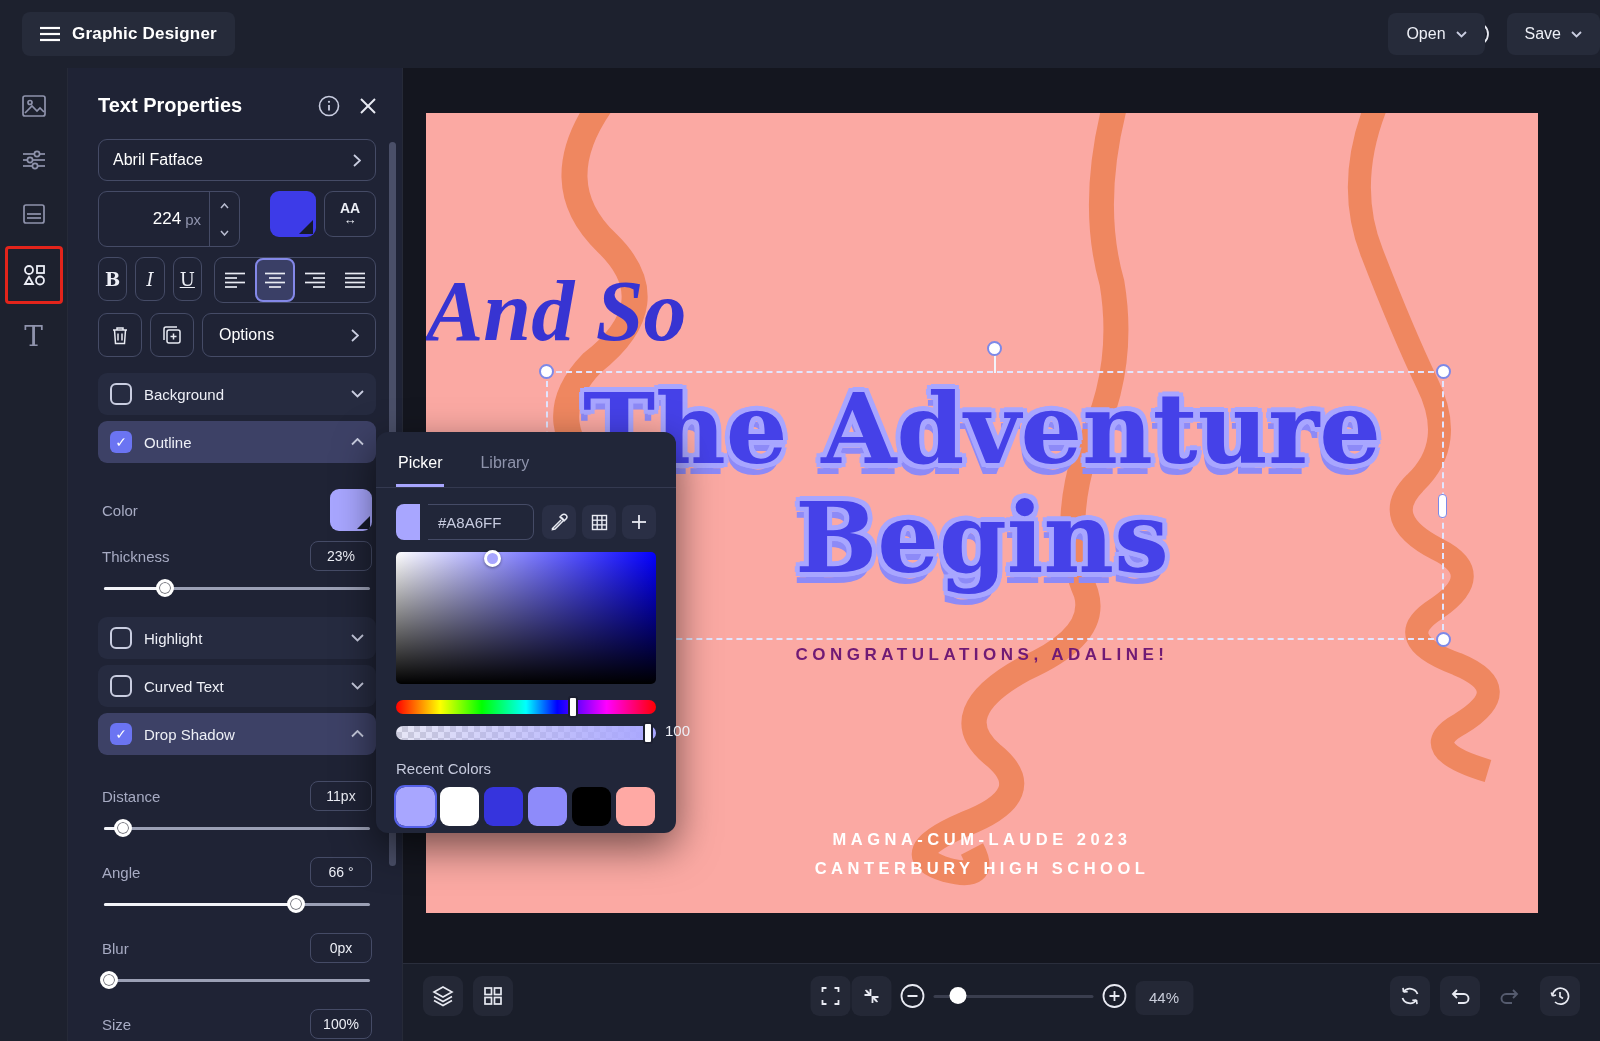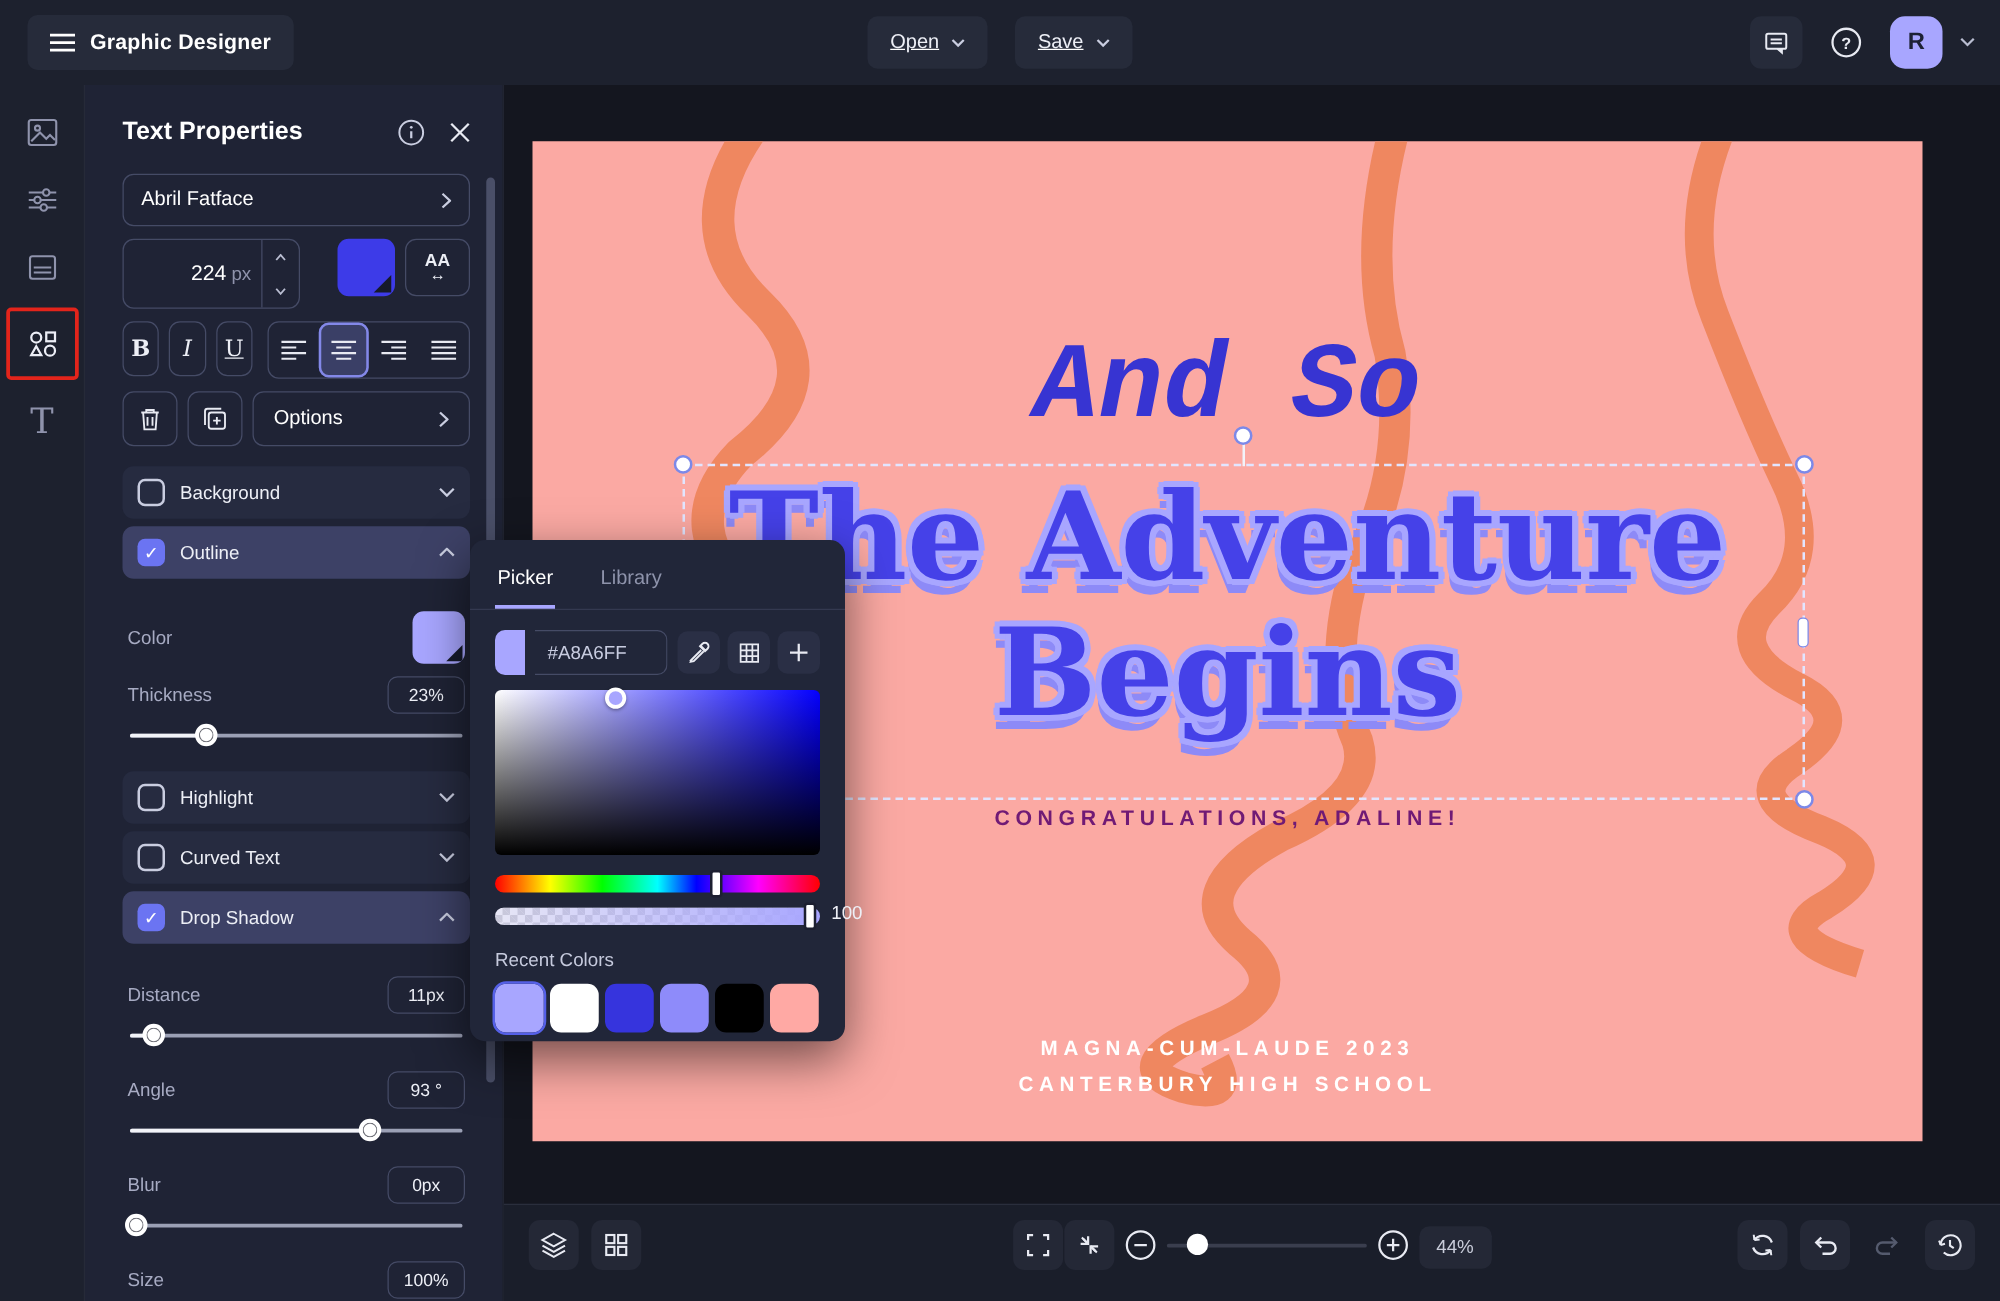--- a/index.html
+++ b/index.html
@@ -4,21 +4,21 @@
 <style>
   * { margin:0; padding:0; box-sizing:border-box; }
   html,body { background:#0e1018; }
   body { font-family:"Liberation Sans", sans-serif; }
   .app { position:relative; width:1600px; height:1041px; overflow:hidden; background:#14161F; color:#fff; }
 
   
   .topbar { position:absolute; left:0; top:0; width:1600px; height:68px; background:#1D212E; display:flex; align-items:center; z-index:40; }
   .brand-btn { display:flex; align-items:center; gap:12px; background:#262B3A; border-radius:8px; height:44px; padding:0 18px; margin-left:22px; cursor:pointer; }
   .brand-title { font-size:17px; font-weight:bold; letter-spacing:.2px; }
-  .topbar-center { position:absolute; left:0; right:0; display:flex; justify-content:center; gap:22px; pointer-events:none;text-decoration:underline; }
+  .topbar-center { position:absolute; left:0; right:0; display:flex; justify-content:flex-end; gap:22px; pointer-events:none; }
   .topbar-center > * { pointer-events:auto; }
   .tb-btn { display:flex; align-items:center; gap:10px; background:#262B3A; border-radius:8px; height:42px; padding:0 18px; font-size:16px; color:#EDEFF6; cursor:pointer; }
   .topbar-right { margin-left:auto; display:flex; align-items:center; gap:14px; padding-right:20px; }
   .icon-sq { width:42px; height:42px; background:#262B3A; border-radius:9px; display:flex; align-items:center; justify-content:center; cursor:pointer; }
   .avatar { width:42px; height:42px; background:#A8A6FF; border-radius:12px; display:flex; align-items:center; justify-content:center; color:#1D2135; font-weight:bold; font-size:19px; cursor:pointer; }
   .chev { color:#B9BDD1; }
 
   
   .rail { position:absolute; left:0; top:68px; width:68px; bottom:0; background:#1D212E; border-right:1px solid #262A38; display:flex; flex-direction:column; align-items:center; padding-top:16px; gap:10px; z-index:30; }
   .rail-item { width:44px; height:44px; display:flex; align-items:center; justify-content:center; color:#8F93AC; cursor:pointer; }
@@ -68,21 +68,21 @@
   .slider { position:relative; height:18px; margin:8px 2px 4px 2px; cursor:pointer; }
   .slider .track { position:absolute; left:0; right:0; top:8px; height:3px; background:#9BA0B5; border-radius:2px; }
   .slider .fill { position:absolute; left:0; top:8px; height:3px; background:#F2F3F8; border-radius:2px; }
   .slider .thumb { position:absolute; top:0; width:18px; height:18px; background:#FDFDFF; border:3px solid #FFFFFF; box-shadow:0 0 0 1px rgba(20,22,35,.6) inset; border-radius:50%; transform:translateX(-9px); background:#fff; }
   .panel-scroll { position:absolute; right:6px; top:74px; width:7px; height:724px; background:#4A4F68; border-radius:4px; }
 
   
   .workspace { position:absolute; left:402px; top:68px; right:0; bottom:0; background:#14161F; border-left:1px solid #262A38; z-index:1; }
   .canvas { position:absolute; left:23px; top:45px; width:1112px; height:800px; background:#FBA9A3; overflow:hidden; }
   .canvas-texts { position:absolute; left:0; top:0; width:100%; height:100%; }
-  .script-line { position:absolute; top:148px; width:100%; text-align:center; font-family:Liberation Mono, monospace; font-style:italic; font-weight:bold; font-size:86px; }
+  .script-line { position:absolute; top:148px; width:100%; text-align:left; font-family:Liberation Serif, serif; font-style:italic; font-weight:bold; font-size:86px; }
   .heading { position:absolute; top:262px; width:100%; text-align:center; font-family:"DejaVu Serif", serif; font-weight:bold; font-size:97px; line-height:1.12; letter-spacing:0px;
      text-shadow:-4px -4px 0 #A8A6FF, 4px -4px 0 #A8A6FF, -4px 4px 0 #A8A6FF, 4px 4px 0 #A8A6FF, 0 -5px 0 #A8A6FF, 0 5px 0 #A8A6FF, -5px 0 0 #A8A6FF, 5px 0 0 #A8A6FF, -3px 11px 0 #8D8AF7; }
   .congrats { position:absolute; top:532px; width:100%; text-align:center; color:#701a75; font-weight:bold; font-size:17px; letter-spacing:4.5px; }
   .footer-lines { position:absolute; top:712px; width:100%; text-align:center; color:#FFFFFF; font-weight:bold; font-size:16.5px; letter-spacing:4.5px; line-height:1.75; }
 
   
   .selection { position:absolute; left:143px; top:303px; width:898px; height:269px; border:2px dashed #E2E5FF; z-index:10; pointer-events:none; }
   .handle { position:absolute; width:15px; height:15px; background:#FFFFFF; border:2px solid #7C89E8; border-radius:50%; pointer-events:auto; cursor:pointer; }
   .h-tl { left:-9px; top:-9px; } .h-tr { right:-9px; top:-9px; } .h-br { right:-9px; bottom:-9px; }
   .h-rot { left:50%; top:-32px; transform:translateX(-8px); }
@@ -586,21 +586,21 @@
       </div>
       <div class="slider">
         <div class="track"></div>
           <div class="fill" style="width:7%;"></div>
           <div class="thumb" style="left:7%;"></div>
       </div>
 
       <div class="sub-row" style="margin-bottom:2px;margin-top:20px;">
         <span class="sub-label">Angle</span>
         <span class="spacer"></span>
-        <div class="val-box">93 °</div>
+        <div class="val-box">66 °</div>
       </div>
       <div class="slider">
         <div class="track"></div>
           <div class="fill" style="width:72%;"></div>
           <div class="thumb" style="left:72%;"></div>
       </div>
 
       <div class="sub-row" style="margin-bottom:2px;margin-top:20px;">
         <span class="sub-label">Blur</span>
         <span class="spacer"></span>

